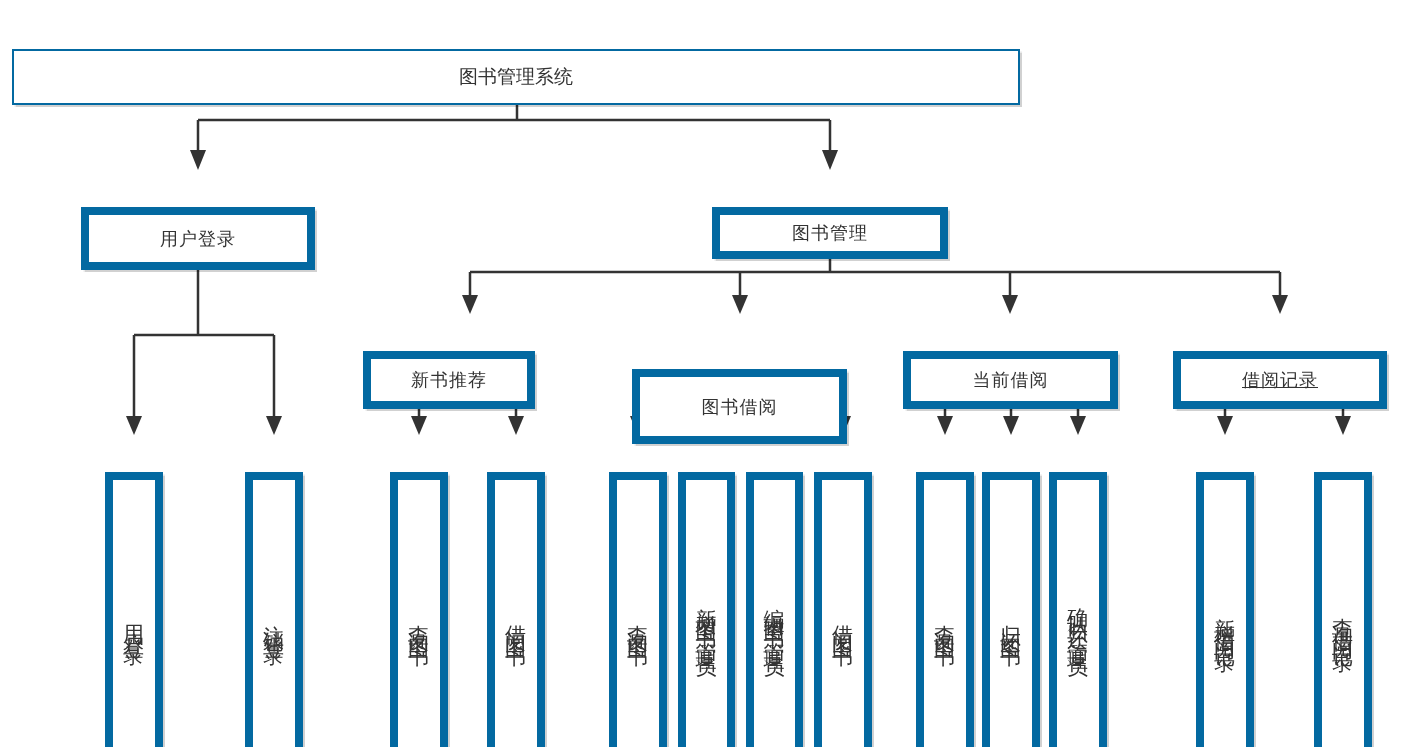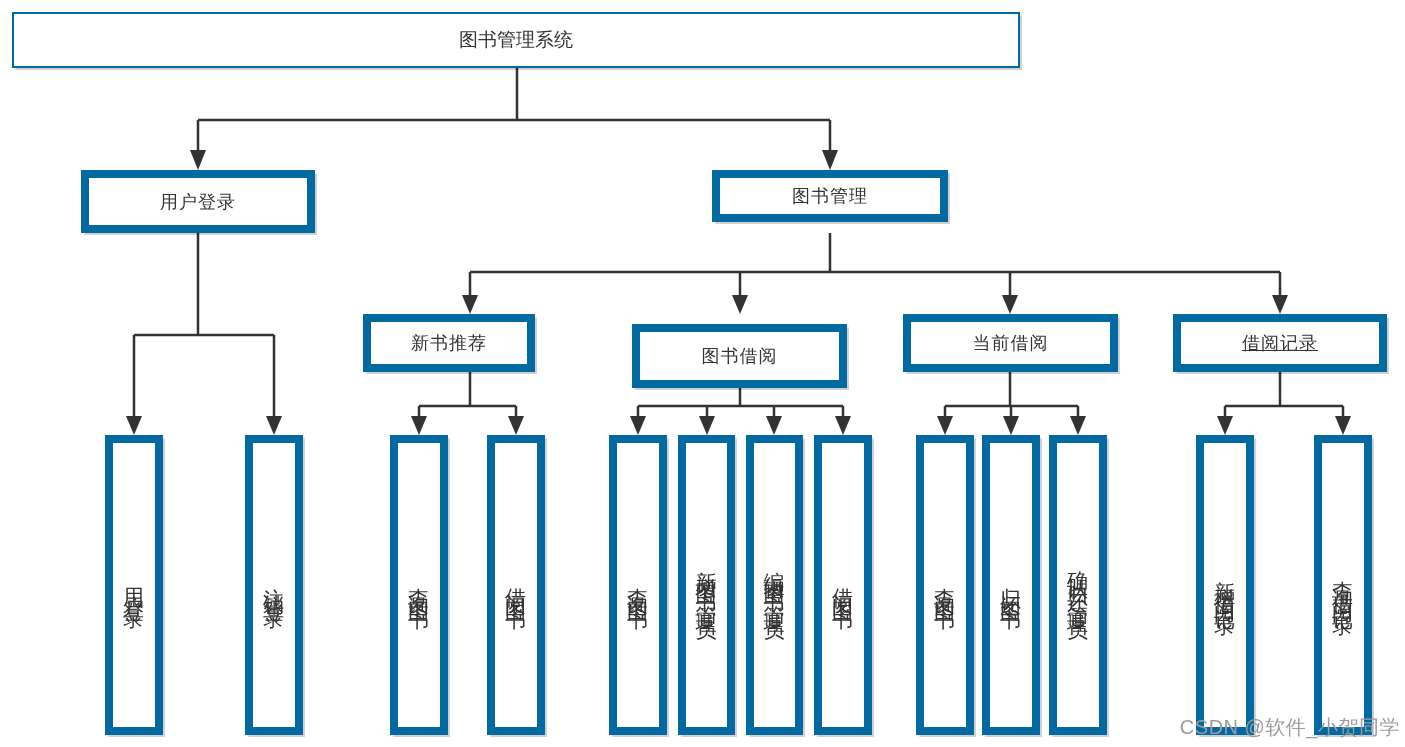--- a/index.html
+++ b/index.html
@@ -27,20 +27,21 @@
   .box {
     position: absolute;
     box-sizing: border-box;
     background: #ffffff;
     border: 8px solid #0369a1;
     color: #333333;
     display: flex;
     align-items: center;
     justify-content: center;
     box-shadow: 1.5px 1.5px 1px rgba(0,0,0,0.18);
+    margin-top: 37px;
   }
   .root-box {
     left: 12px; top: 12px;
     width: 1008px; height: 56px;
     border-width: 2px;
     font-size: 19px;
   }
   .hbox {
     font-size: 18px;
     letter-spacing: 1px;
@@ -57,21 +58,21 @@
     font-size: 21px;
     line-height: 1;
     letter-spacing: 7px;
     white-space: nowrap;
   }
   
   .n-user-login   { left: 81px;  top: 170px; width: 234px; height: 63px; }
   .n-book-mgmt    { left: 712px; top: 170px; width: 236px; height: 52px; }
   
   .n-new-rec      { left: 363px;  top: 314px; width: 172px; height: 58px; }
-  .n-borrow       { left: 632px;  top: 324px; width: 215px; height: 64px; }
+  .n-borrow       { left: 632px;  top: 332px; width: 215px; height: 75px; }
   .n-current      { left: 903px;  top: 314px; width: 215px; height: 58px; }
   .n-records      { left: 1173px; top: 314px; width: 214px; height: 58px; text-decoration: underline; }
   
   .l1  { left: 105px; }
   .l2  { left: 245px; }
   .l3  { left: 390px; }
   .l4  { left: 487px; }
   .l5  { left: 609px; }
   .l6  { left: 678px; width: 57px; }
   .l7  { left: 746px; width: 57px; }
@@ -179,14 +180,13 @@
   <div class="box vbox l11">
     <span class="vtext">确认归还（管理员）</span>
   </div>
   <div class="box vbox l12">
     <span class="vtext">新增借阅记录</span>
   </div>
   <div class="box vbox l13">
     <span class="vtext">查询借阅记录</span>
   </div>
 
-  <div id="watermark">CSDN @软件_小贺同学</div>
 </div>
 
 </body></html>

